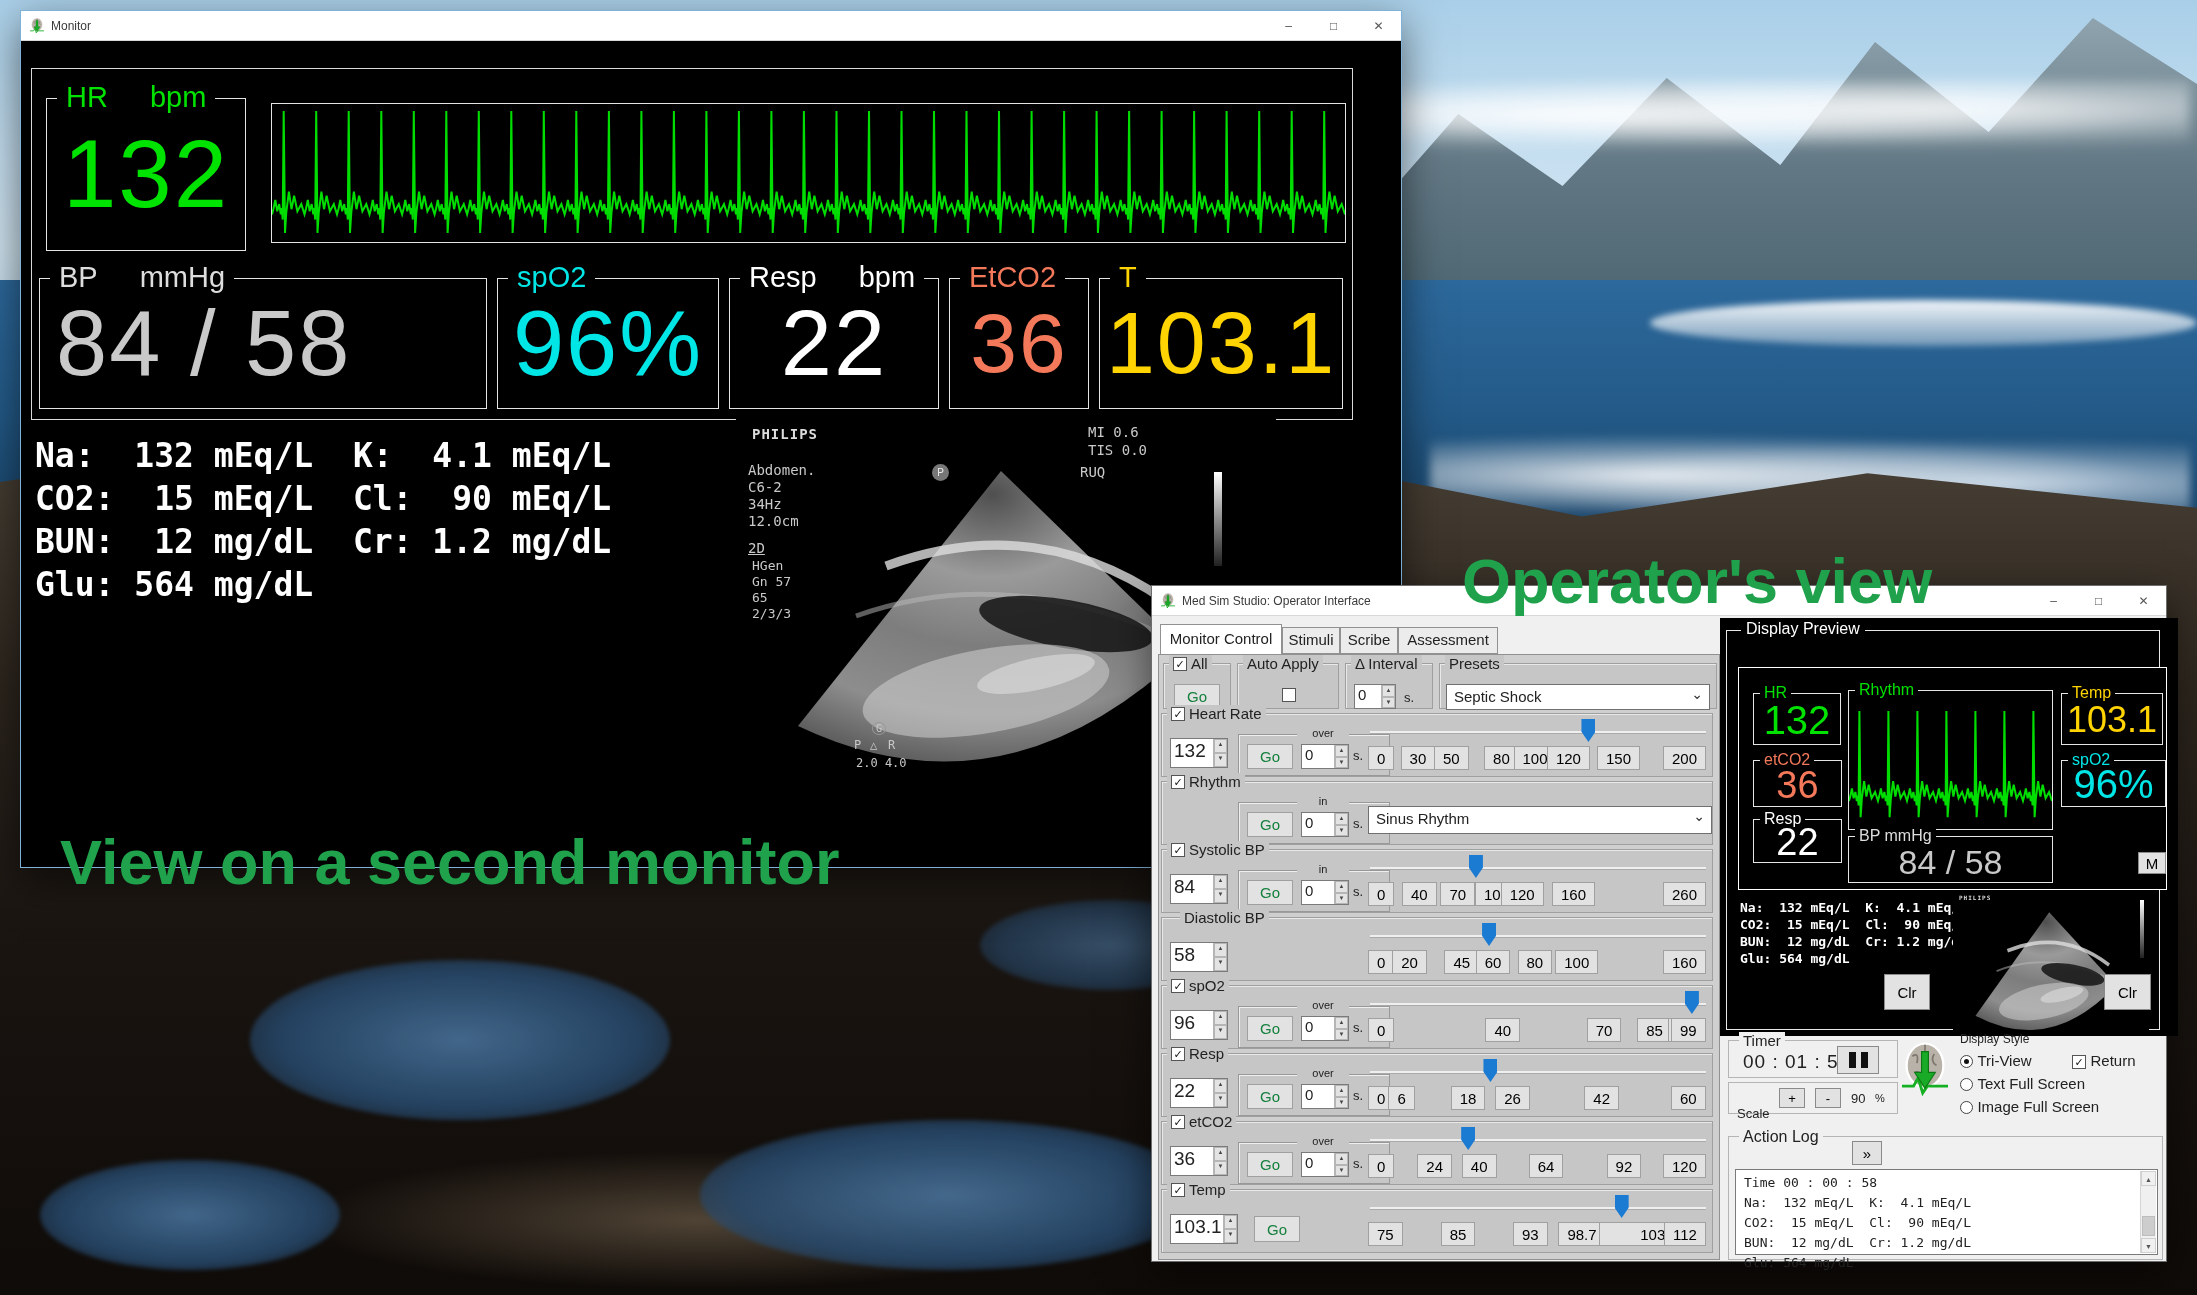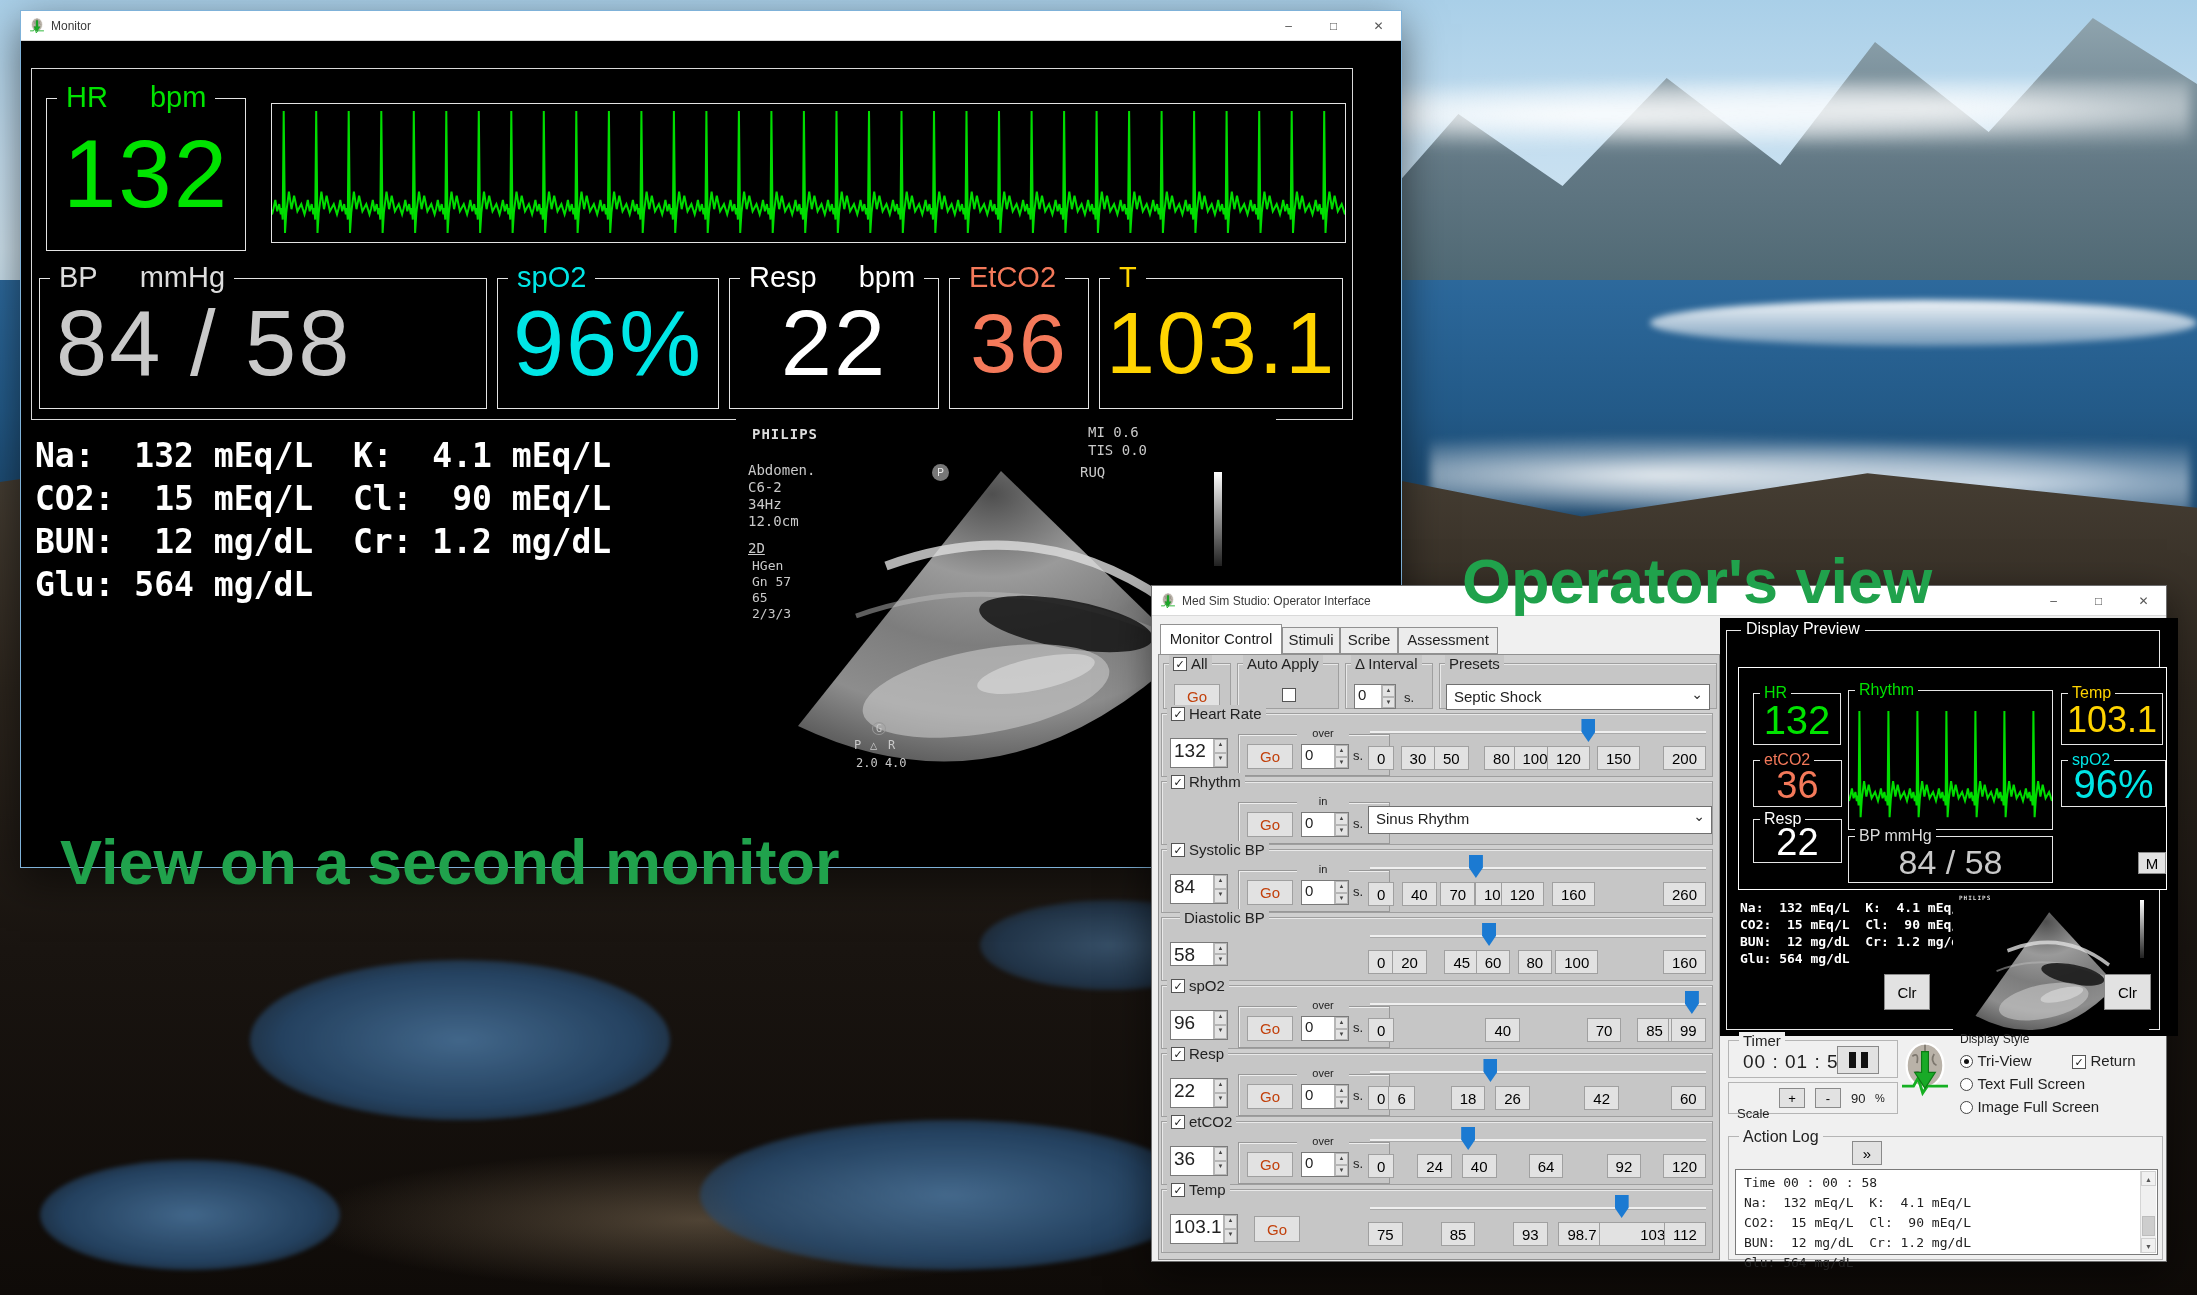--- a/index.html
+++ b/index.html
@@ -58,21 +58,21 @@
 
   
   #opwin{left:1151px;top:585px;width:1016px;height:677px;border:1px solid #6d6d6d;background:#f0f0f0}
   #opbody{position:absolute;left:0;top:30px;right:0;bottom:0;background:#f0f0f0}
   .tab{position:absolute;font-size:15px;text-align:center;border:1px solid #919191;background:#ececec;line-height:24px}
   .tab.active{background:#fff;z-index:2;line-height:28px;border-bottom:none}
   #tabpage{position:absolute;left:6px;top:38px;width:562px;height:606px;background:#cfcfcf;border:1px solid #919191}
   .grp{position:absolute;border:1px solid #9f9f9f;background:#c6c6c6;box-shadow:inset 1px 1px 0 #e9e9e9}
   .gbl{position:absolute;top:-9px;left:5px;background:#c6c6c6;padding:0 4px;font-size:15px;display:flex;align-items:center;gap:4px;white-space:nowrap}
   .cbx{display:inline-block;width:14px;height:14px;background:#fff;border:1px solid #555;font-size:11px;line-height:12px;text-align:center;color:#111}
-  .btn{position:absolute;background:#e2e2e2;border:1px solid #a0a0a0;font-size:15px;color:#c2410c;text-align:center}
+  .btn{position:absolute;background:#e2e2e2;border:1px solid #a0a0a0;font-size:15px;color:#15803d;text-align:center}
   .spin{position:absolute;background:#fff;border:1px solid #7a7a7a;display:flex}
   .spv{flex:1;padding:1px 3px;overflow:hidden;white-space:nowrap}
   .sar{width:14px;display:flex;flex-direction:column;border-left:1px solid #b5b5b5}
   .sar i{flex:1;font-style:normal;font-size:6px;line-height:9px;text-align:center;background:#e3e3e3;border:1px solid #b5b5b5;color:#444}
   .combo{position:absolute;background:#fff;border:1px solid #707070;font-size:15px;padding:3px 24px 3px 7px;white-space:nowrap;overflow:hidden}
   .chev{position:absolute;right:6px;top:1px;color:#333;font-size:14px}
   .param{position:absolute;left:2px;width:552px;height:64px;border:1px solid #9f9f9f;background:#c6c6c6;box-shadow:inset 1px 1px 0 #e9e9e9}
   .modbox{position:absolute;border:1px solid #989898;background:#c6c6c6;box-shadow:inset 1px 1px 0 #eee}
   .modlab{position:absolute;left:58px;top:-8px;width:52px;text-align:center;font-size:11px;background:#c6c6c6}
   .sunit{position:absolute;left:114px;top:13px;font-size:13px}
@@ -376,21 +376,21 @@
             <button class="pbtn" style="left: 132.654px;">120</button>
             <button class="pbtn" style="left: 184.038px;">160</button>
             <button class="pbtn" style="left: 295px;">260</button>
             <div class="marker" style="left: 100.908px;"></div>
           </div>
         </div>
         <div class="param" style="top: 262px;">
           <div class="gbl" style="left: 18px;">
             <span>Diastolic BP</span>
           </div>
-          <div class="spin" style="left: 8px; top: 24px; width: 58px; height: 24px;">
+          <div class="spin" style="left: 8px; top: 24px; width: 58px; height: 30px;">
             <span class="spv" style="font-size: 19px;">58</span>
             <span class="sar">
               <i>▲</i>
               <i>▼</i>
             </span>
           </div>
           <div class="sliderzone">
             <div class="track"></div>
             <button class="pbtn" style="left: 0px;">0</button>
             <button class="pbtn" style="left: 24.25px;">20</button>

